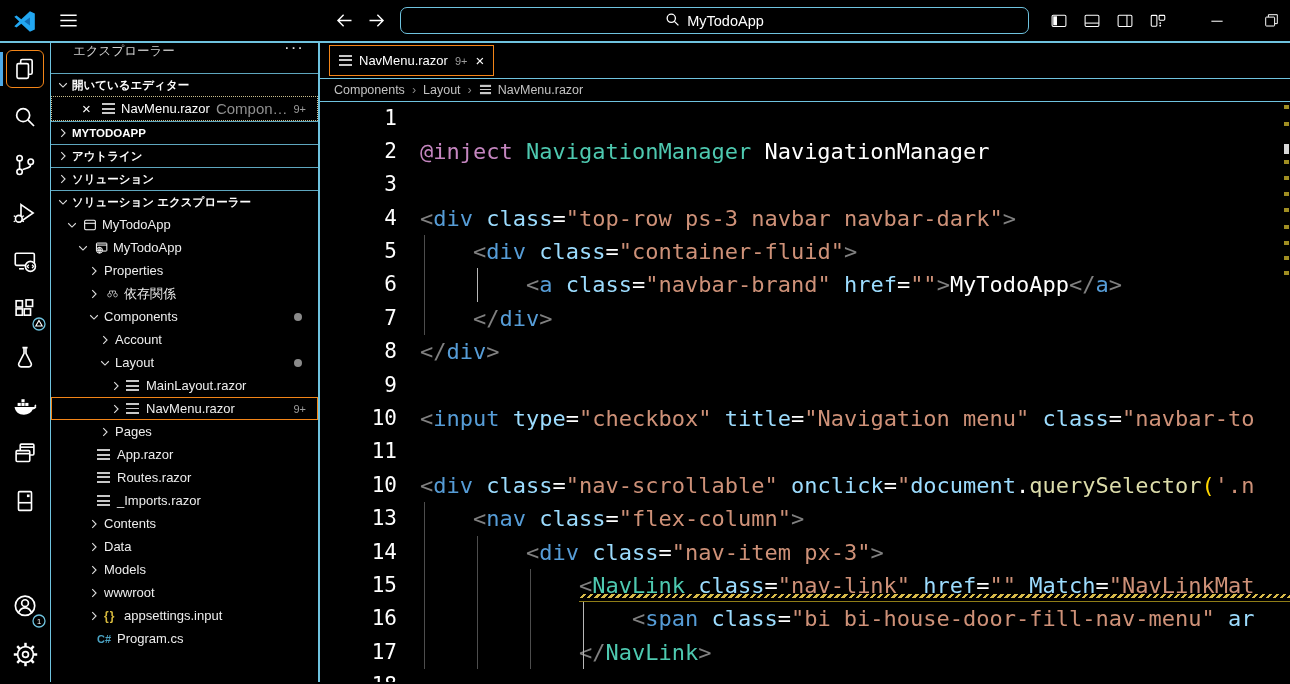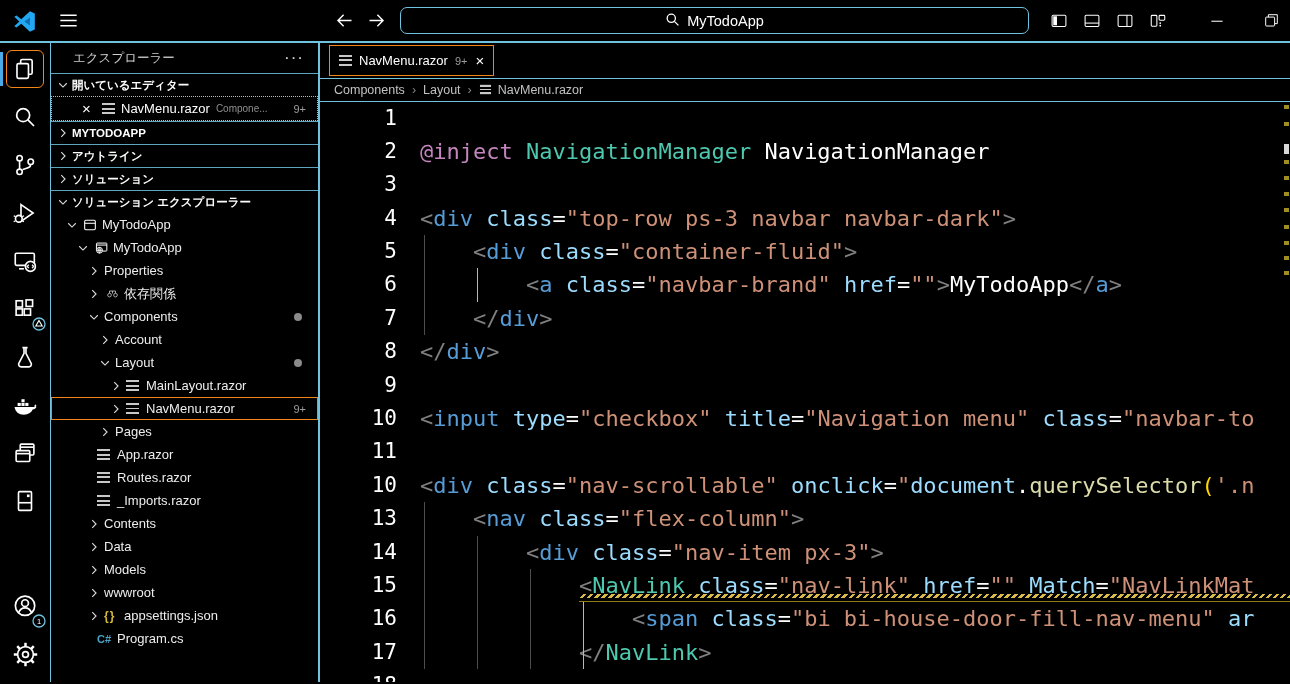--- a/index.html
+++ b/index.html
@@ -34,30 +34,30 @@
     flex-direction:column;align-items:center;padding:2px 0 4px 0;flex:none}
   .ab-item{width:50px;height:48px;display:flex;align-items:center;justify-content:center;position:relative}
   .ab-box{width:38px;height:38px;border-radius:6px;display:flex;align-items:center;justify-content:center;position:relative}
   .ab-item.active .ab-box{border:1px solid var(--focus)}
   .ab-item.active::before{content:"";position:absolute;left:0;top:7px;bottom:7px;width:2.5px;background:#4DAAE8}
   .ab-badge{position:absolute;right:-2px;bottom:-3px;line-height:0}
   .ab-spacer{flex:1}
 
   
   .sidebar{width:269px;border-right:2px solid var(--border);overflow:hidden;font-size:13px;flex:none}
-  .sb-title{height:30px;display:flex;align-items:center;padding:0 14px 0 22px;color:#cfcfcf;font-size:12.5px}
+  .sb-title{height:30px;display:flex;padding:0 14px 0 22px;color:#cfcfcf;font-size:12.5px}
   .sb-more{margin-left:auto;font-size:17px;letter-spacing:1px;color:#ddd;line-height:10px}
   .sec-h{height:23px;display:flex;align-items:center;font-weight:700;font-size:11.5px;
     border-top:1px solid rgba(111,195,223,.85);padding-left:5px;color:#fff;white-space:nowrap}
   .sec-h .t-chev{width:16px;display:flex}
   .oe-item{height:25px;display:flex;align-items:center;padding-left:31px;
     outline:1px dotted #c9bd8d;outline-offset:-1px;white-space:nowrap}
   .oe-close{width:20px;font-size:15px;color:#fff}
   .oe-name{margin:0 6px;color:#fff}
-  .oe-detail{color:#8f8f8f;font-size:10px;overflow:hidden;text-overflow:ellipsis;max-width:76px}
+  .oe-detail{color:#8f8f8f;font-size:15px;overflow:hidden;text-overflow:ellipsis;max-width:76px}
   .oe-badge{margin-left:auto;margin-right:12px;color:#9d9d9d;font-size:11px}
   .tree-row{height:23px;display:flex;align-items:center;white-space:nowrap;color:#ededed}
   .tree-row.selected{outline:1px solid var(--focus);outline-offset:-1px}
   .t-chev{width:17px;display:flex;flex:none}
   .t-chev.empty{width:10px}
   .t-ic{width:20px;display:flex;flex:none;align-items:center}
   .t-badge{margin-left:auto;margin-right:12px;color:#9d9d9d;font-size:11px}
   .tree-dot{width:8px;height:8px;border-radius:50%;background:#8a8a8a;margin-left:auto;margin-right:16px;flex:none}
   .razor-lines{display:inline-block;width:13px;height:11px;margin-right:0;
     background:linear-gradient(to bottom,#c8c8c8 0 2px,transparent 2px 4.5px,#c8c8c8 4.5px 6.5px,transparent 6.5px 9px,#c8c8c8 9px 11px)}
@@ -518,21 +518,21 @@
             </span>
             <span class="t-label">wwwroot</span>
           </div>
           <div class="tree-row" style="padding-left:36px">
             <span class="t-chev">
               <svg xmlns="http://www.w3.org/2000/svg" fill="none" stroke="#ddd" stroke-width="1.9" width="14" height="14" viewBox="0 0 24 24">
                 <path d="M9 5.5l6.5 6.5L9 18.5"></path>
               </svg>
             </span>
             <span class="t-ic ic-json">{}</span>
-            <span class="t-label">appsettings.json</span>
+            <span class="t-label">appsettings.input</span>
           </div>
           <div class="tree-row" style="padding-left:36px">
             <span class="t-chev empty"></span>
             <span class="t-ic ic-cs">C#</span>
             <span class="t-label">Program.cs</span>
           </div>
         </div>
     </div>
 
     <div class="editor">

